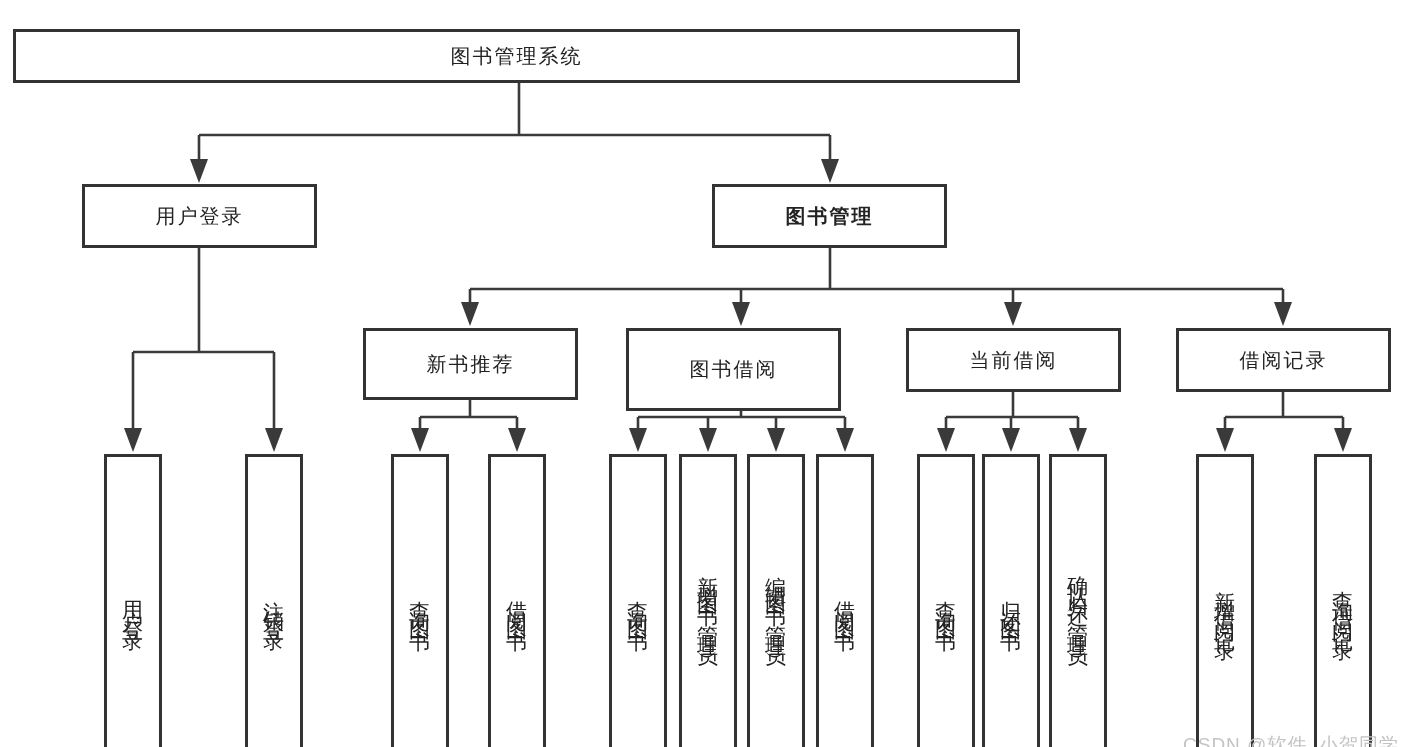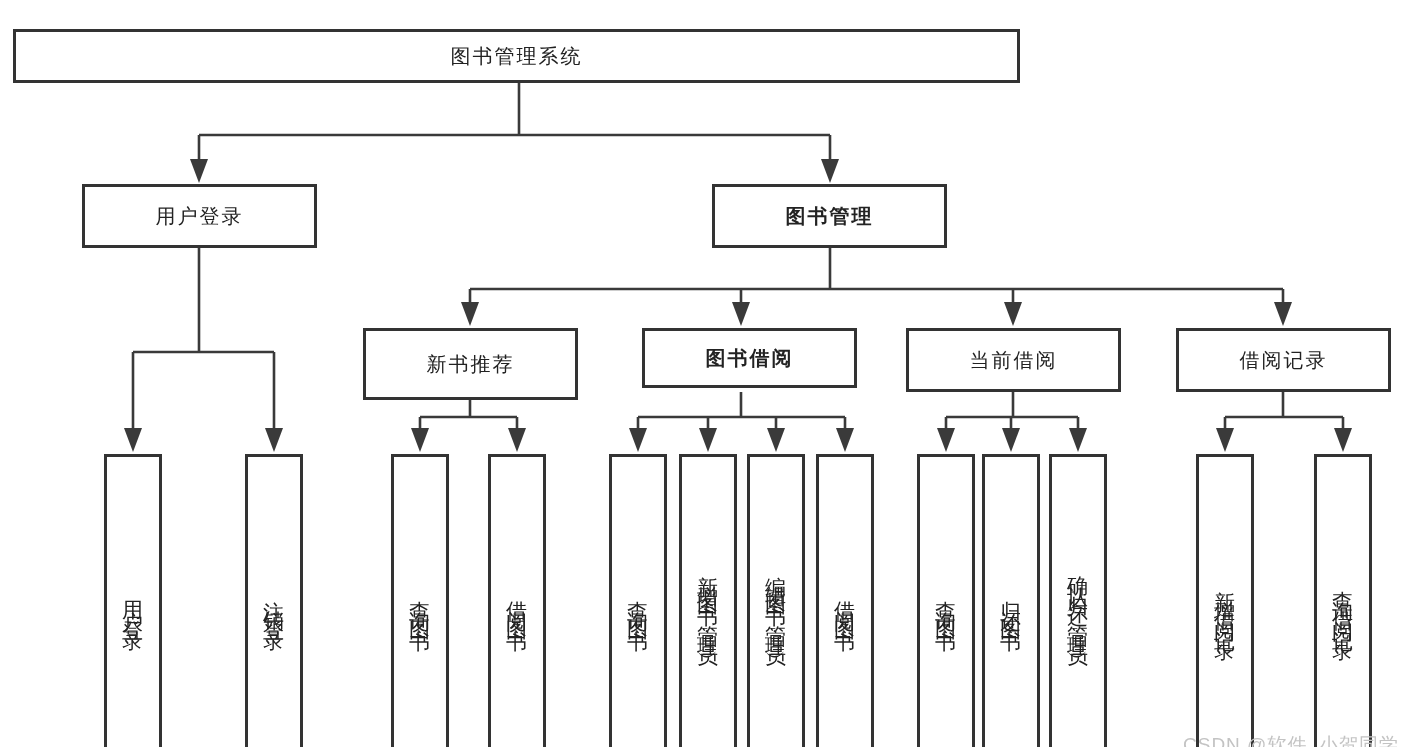--- a/index.html
+++ b/index.html
@@ -98,21 +98,21 @@
   <div class="box" style="left:82px;top:168px;width:235px;height:64px;">
     <span class="h-label">用户登录</span>
   </div>
   <div class="box" style="left:712px;top:168px;width:235px;height:64px;font-weight:bold;">
     <span class="h-label">图书管理</span>
   </div>
 
   <div class="box" style="left:363px;top:312px;width:215px;height:72px;">
     <span class="h-label">新书推荐</span>
   </div>
-  <div class="box" style="left:642px;top:312px;width:215px;height:60px;font-weight:bold;">
+  <div class="box" style="left:626px;top:312px;width:215px;height:83px;">
     <span class="h-label">图书借阅</span>
   </div>
   <div class="box" style="left:1176px;top:312px;width:215px;height:64px;">
     <span class="h-label">借阅记录</span>
   </div>
   <div class="box" style="left:906px;top:312px;width:215px;height:64px;">
     <span class="h-label">当前借阅</span>
   </div>
 
   <div class="box" style="left:104px;top:438px;width:58px;height:299px;">

